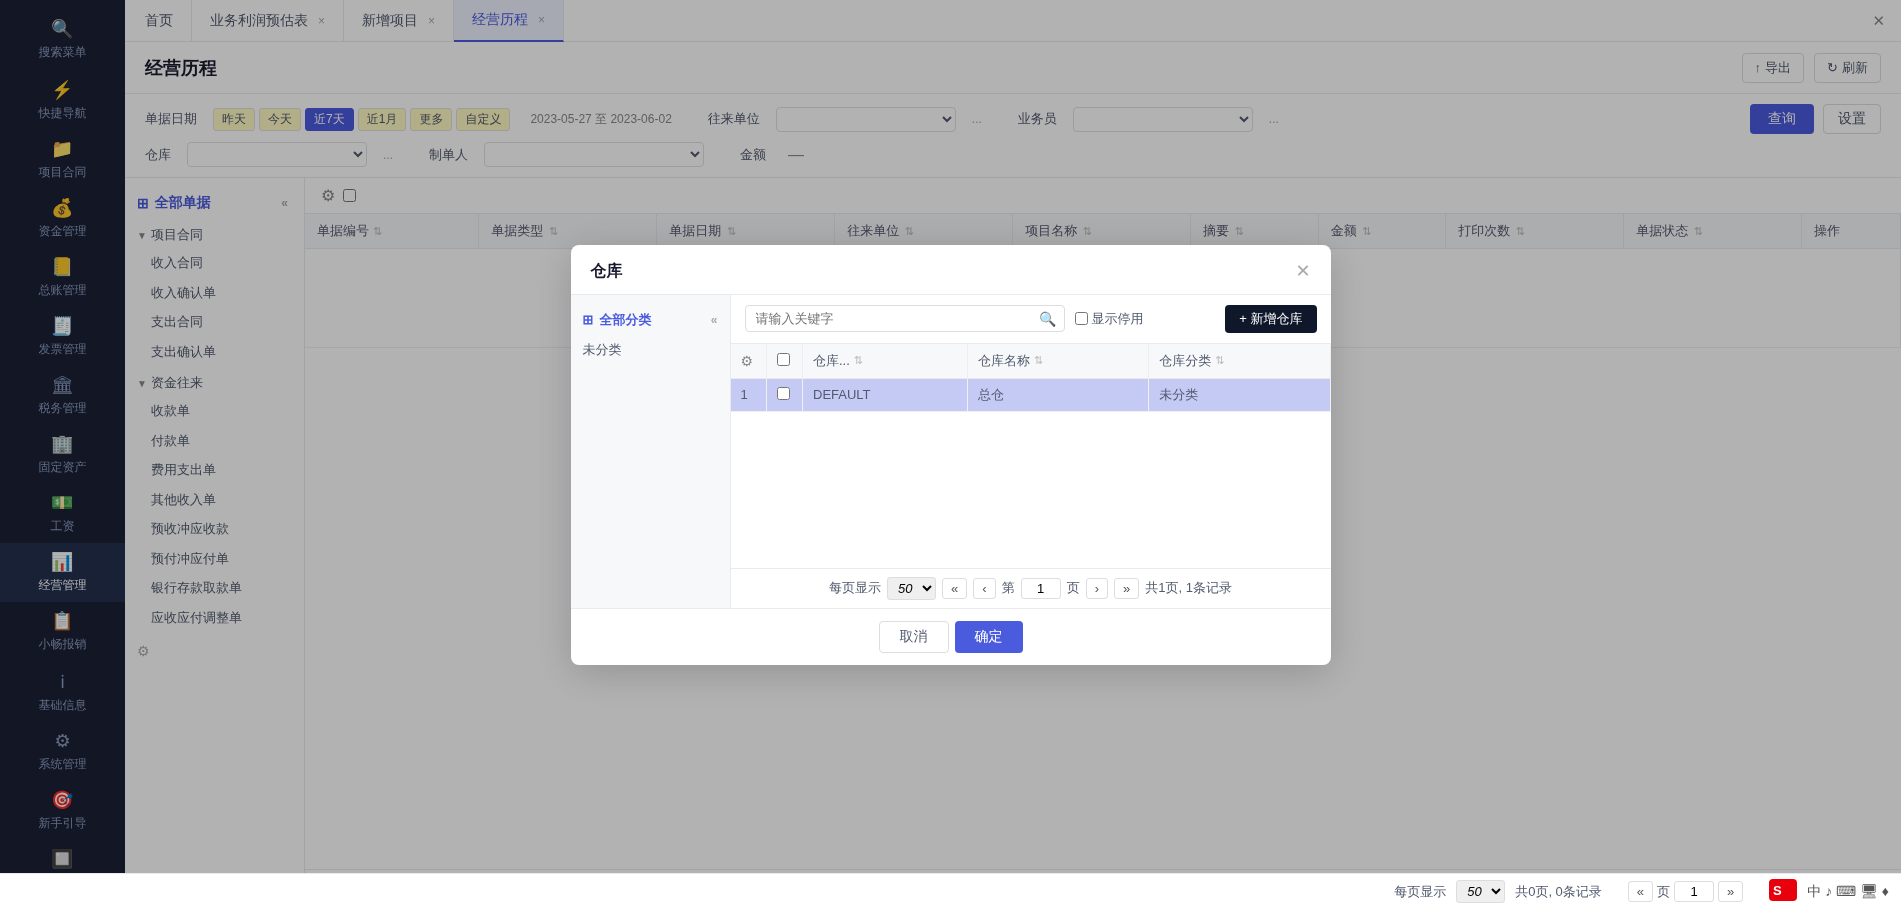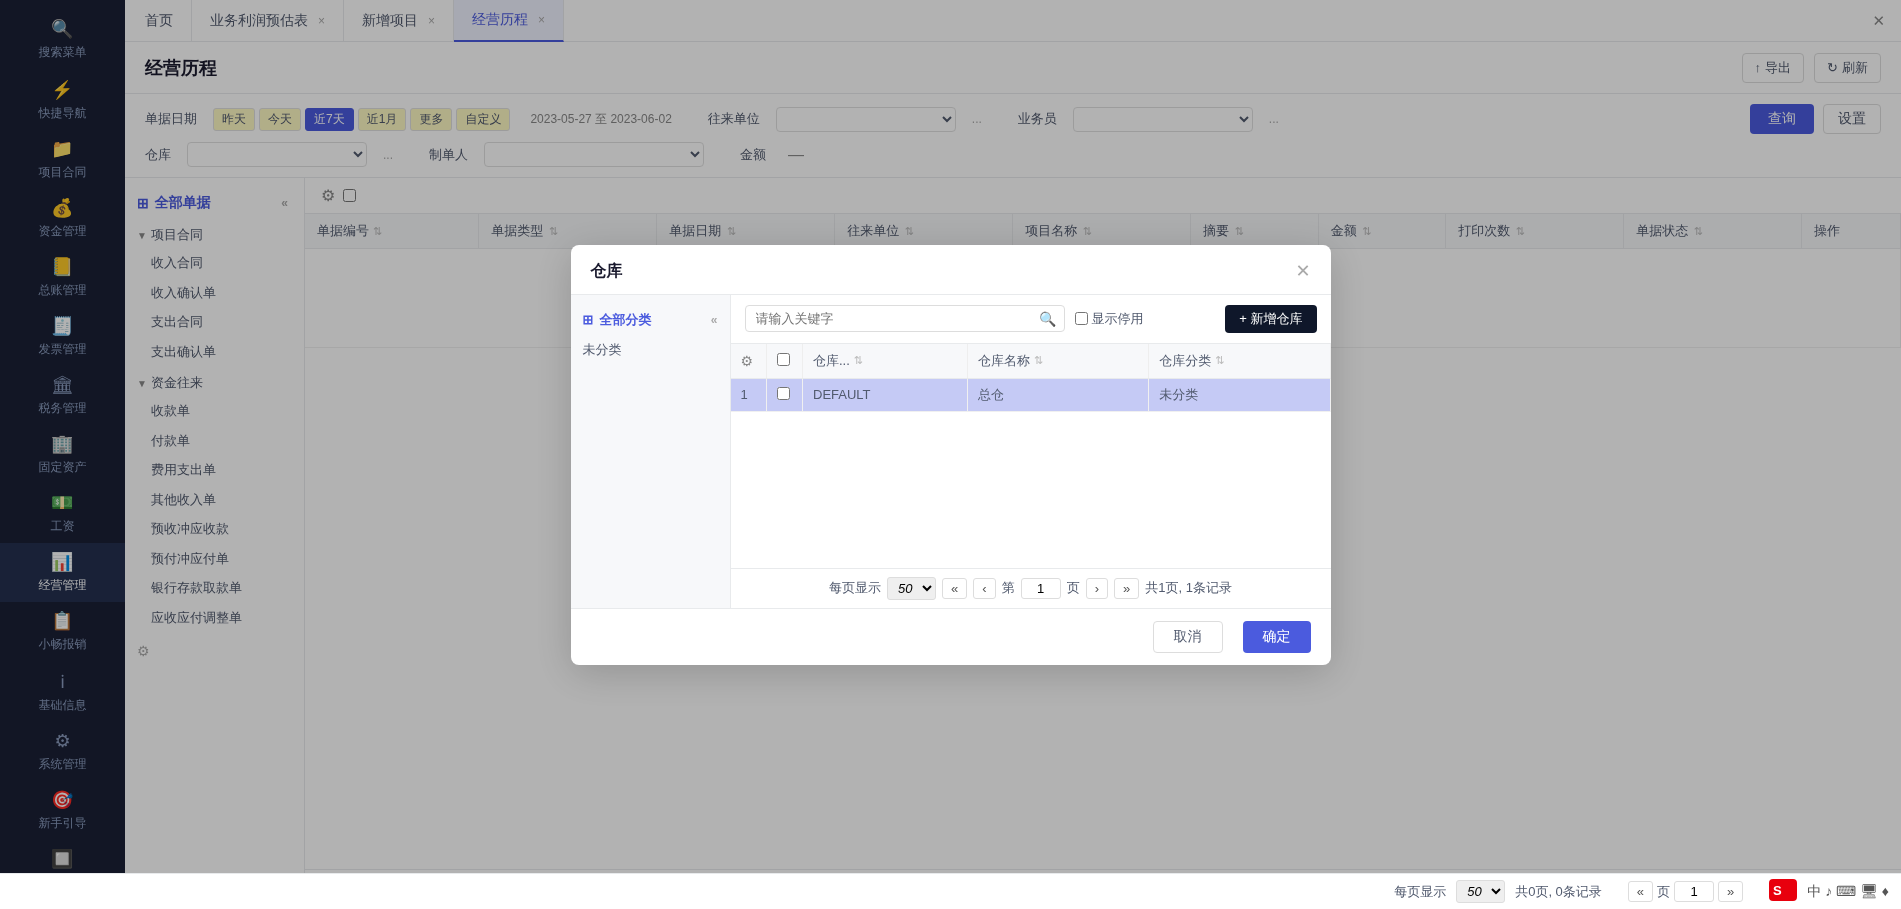--- a/index.html
+++ b/index.html
@@ -469,22 +469,22 @@
       align-items: center;
       justify-content: center;
       gap: 6px;
       font-size: 13px;
       color: #515a6e;
     }
     .dialog-footer-actions {
       padding: 12px 20px;
       border-top: 1px solid #e8eaec;
       display: flex;
-      justify-content: flex-end;
-      gap: 20px;
+      justify-content: center;
+      gap: 6px;
     }
     .btn-cancel {
       padding: 6px 20px;
       background: #fff;
       border: 1px solid #ddd;
       border-radius: 4px;
       font-size: 14px;
       cursor: pointer;
       color: #515a6e;
     }

